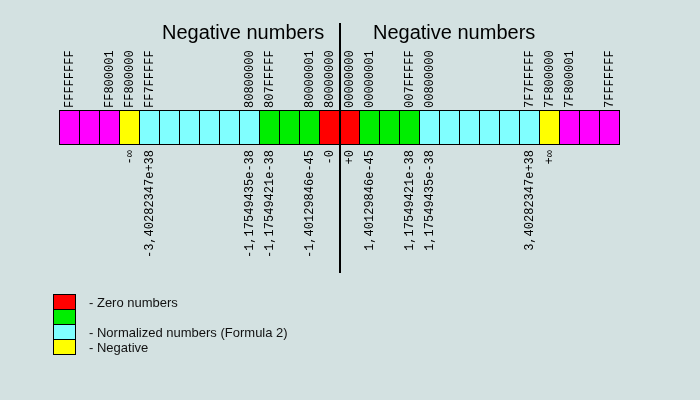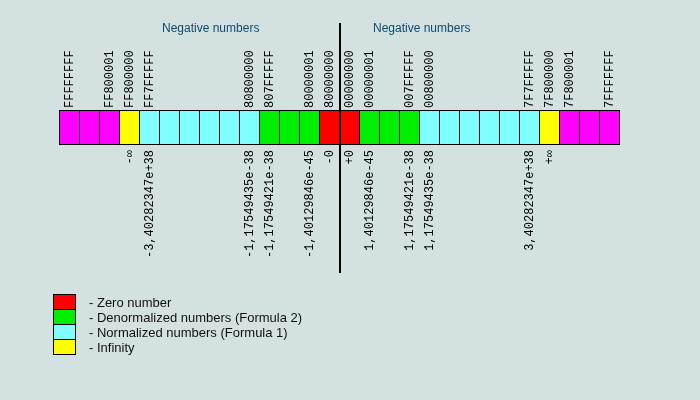--- a/index.html
+++ b/index.html
@@ -3,21 +3,21 @@
 <meta charset="utf-8">
 <style>
   html,body{margin:0;padding:0;}
   #stage{
     position:relative;width:700px;height:400px;
     background:#d3e1e1;
     font-family:"Liberation Sans",sans-serif;
     overflow:hidden;
   }
   .section-title{
-    position:absolute;top:21px;font-size:12px;color:#0c4a6e;white-space:nowrap;
+    position:absolute;top:21px;font-size:20px;color:#000000;white-space:nowrap;
   }
   #neg-title{left:162px;}
   #pos-title{left:373px;}
   #divider{
     position:absolute;left:339px;top:23px;width:2px;height:250px;
     background:#000;z-index:5;
   }
   #bar{
     position:absolute;left:59px;top:110px;display:flex;
     border:1px solid #000;border-right:none;z-index:1;
@@ -69,33 +69,32 @@
       <div class="cell" style="background: rgb(128, 255, 255);"></div>
       <div class="cell" style="background: rgb(128, 255, 255);"></div>
       <div class="cell" style="background: rgb(255, 255, 0);"></div>
       <div class="cell" style="background: rgb(255, 0, 255);"></div>
       <div class="cell" style="background: rgb(255, 0, 255);"></div>
       <div class="cell" style="background: rgb(255, 0, 255);"></div>
     </div>
   <div id="legend">
       <div class="legend-row">
         <div class="swatch" style="background: rgb(255, 0, 0);"></div>
-        <span class="legend-label">- Zero number</span>
+        <span class="legend-label">- Zero numbers</span>
       </div>
       <div class="legend-row">
         <div class="swatch" style="background: rgb(0, 238, 0);"></div>
-        <span class="legend-label">- Denormalized numbers (Formula 2)</span>
       </div>
       <div class="legend-row">
         <div class="swatch" style="background: rgb(128, 255, 255);"></div>
-        <span class="legend-label">- Normalized numbers (Formula 1)</span>
+        <span class="legend-label">- Normalized numbers (Formula 2)</span>
       </div>
       <div class="legend-row">
         <div class="swatch" style="background: rgb(255, 255, 0);"></div>
-        <span class="legend-label">- Infinity</span>
+        <span class="legend-label">- Negative</span>
       </div>
     </div>
 <div class="vtext up" style="left: 64px; top: 108px;">FFFFFFFF</div>
     <div class="vtext up" style="left: 104px; top: 108px;">FF800001</div>
     <div class="vtext up" style="left: 124px; top: 108px;">FF800000</div>
     <div class="vtext up" style="left: 144px; top: 108px;">FF7FFFFF</div>
     <div class="vtext up" style="left: 244px; top: 108px;">80800000</div>
     <div class="vtext up" style="left: 264px; top: 108px;">807FFFFF</div>
     <div class="vtext up" style="left: 304px; top: 108px;">80000001</div>
     <div class="vtext up" style="left: 324px; top: 108px;">80000000</div>

